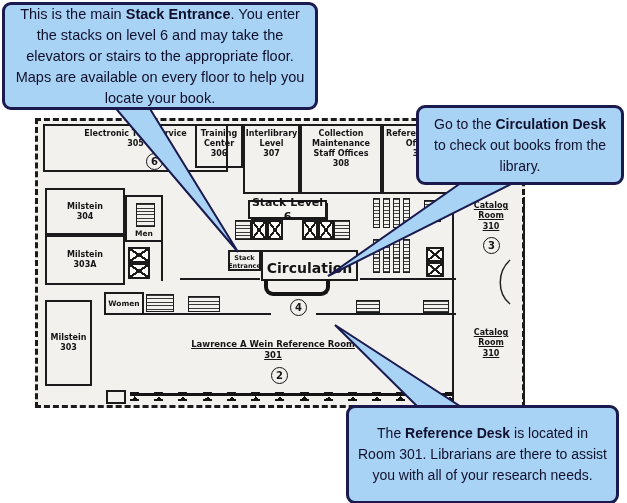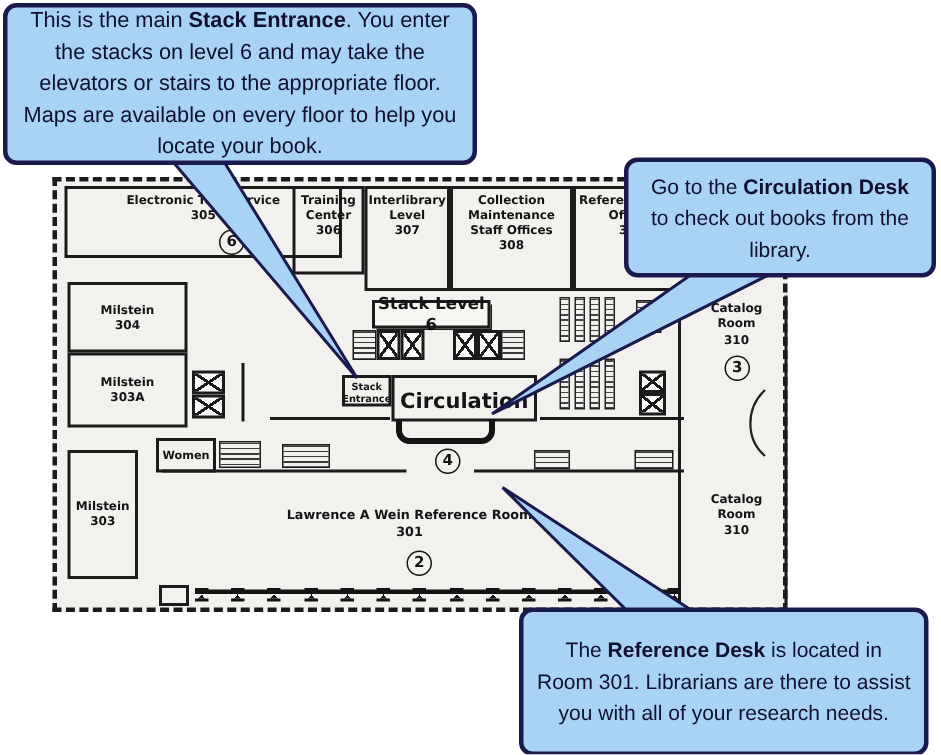--- a/index.html
+++ b/index.html
@@ -5,21 +5,21 @@
   html,body{margin:0;padding:0;background:#fff;}
   #canvas{position:relative;width:627px;height:503px;background:#ffffff;overflow:hidden;
           font-family:"DejaVu Sans",sans-serif;}
   
   #plan{position:absolute;left:35px;top:118px;width:490px;height:290px;
         border:3px dashed #1b1b1b;background:#f2f1ee;box-sizing:border-box;}
   .room{position:absolute;border:2px solid #1b1b1b;box-sizing:border-box;
         display:flex;flex-direction:column;align-items:center;padding-top:3px;
         font-weight:bold;font-size:8px;line-height:1.25;color:#141414;text-align:center;}
   .room.vcenter{justify-content:center;padding-top:0;}
-  .plainlabel{position:absolute;font-weight:bold;color:#141414;text-align:center;line-height:1.3;}
+  .plainlabel{position:absolute;font-weight:bold;color:#141414;text-align:center;line-height:1.3;text-decoration:underline;}
   .wallh{position:absolute;height:2px;background:#1b1b1b;}
   .wallv{position:absolute;width:2px;background:#1b1b1b;}
   .stairs{position:absolute;border:1.5px solid #1b1b1b;box-sizing:border-box;
           background:repeating-linear-gradient(to bottom,#3a3a3a 0 1px,transparent 1px 3.5px);}
   .elev{box-sizing:border-box;border:2px solid #1b1b1b;background-color:#fbfaf7;
         background-image:
           linear-gradient(to top right, transparent calc(50% - 1px), #1b1b1b calc(50% - 1px) calc(50% + 1px), transparent calc(50% + 1px)),
           linear-gradient(to bottom right, transparent calc(50% - 1px), #1b1b1b calc(50% - 1px) calc(50% + 1px), transparent calc(50% + 1px));}
   .bank{position:absolute;display:flex;}
   .bank > div{width:16px;height:20px;position:static;}
@@ -48,21 +48,21 @@
 <body>
 
 <div id="canvas">
 
   <div id="plan">
 
     <div class="room" style="left:5px;top:3px;width:185px;height:48px;">
       <div>Electronic Text Service</div>
       <div>305</div>
     </div>
-    <div class="room" style="left:157px;top:3px;width:48px;height:59px;">
+    <div class="room" style="left:157px;top:3px;width:48px;height:44px;">
       <div>Training Center</div>
       <div>306</div>
     </div>
     <div class="room" style="left:205px;top:3px;width:57px;height:70px;">
       <div>Interlibrary Level</div>
       <div>307</div>
     </div>
     <div class="room" style="left:262px;top:3px;width:82px;height:70px;">
       <div>Collection Maintenance Staff Offices</div>
       <div>308</div>
@@ -78,20 +78,24 @@
     </div>
     <div class="room vcenter" style="left:7px;top:114px;width:80px;height:50px;">
       <div>Milstein</div>
       <div>303A</div>
     </div>
     <div class="room vcenter" style="left:7px;top:179px;width:47px;height:86px;">
       <div>Milstein</div>
       <div>303</div>
     </div>
 
+    <div class="room" style="left:87px;top:74px;width:38px;height:47px;justify-content:flex-end;padding-bottom:2px;font-size:7.5px;">
+      <div class="stairs" style="left:9px;top:6px;width:19px;height:24px;"></div>
+      <div>Men</div>
+    </div>
     <div class="wallv" style="left:123px;top:121px;height:39px;"></div>
     <div class="elev levs" style="left:90px;top:126px;width:22px;height:16px;"></div>
     <div class="elev levs" style="left:90px;top:142px;width:22px;height:16px;"></div>
     <div class="room vcenter" style="left:66px;top:171px;width:40px;height:23px;font-size:7.5px;">
       <div>Women</div>
     </div>
     <div class="stairs" style="left:108px;top:173px;width:28px;height:18px;"></div>
     <div class="stairs" style="left:150px;top:175px;width:32px;height:16px;"></div>
 
     <div class="room vcenter" style="left:210px;top:79px;width:79px;height:19px;font-size:11px;background:#f7f6f3;box-shadow:2px 2px 0 -1px #1b1b1b;">

